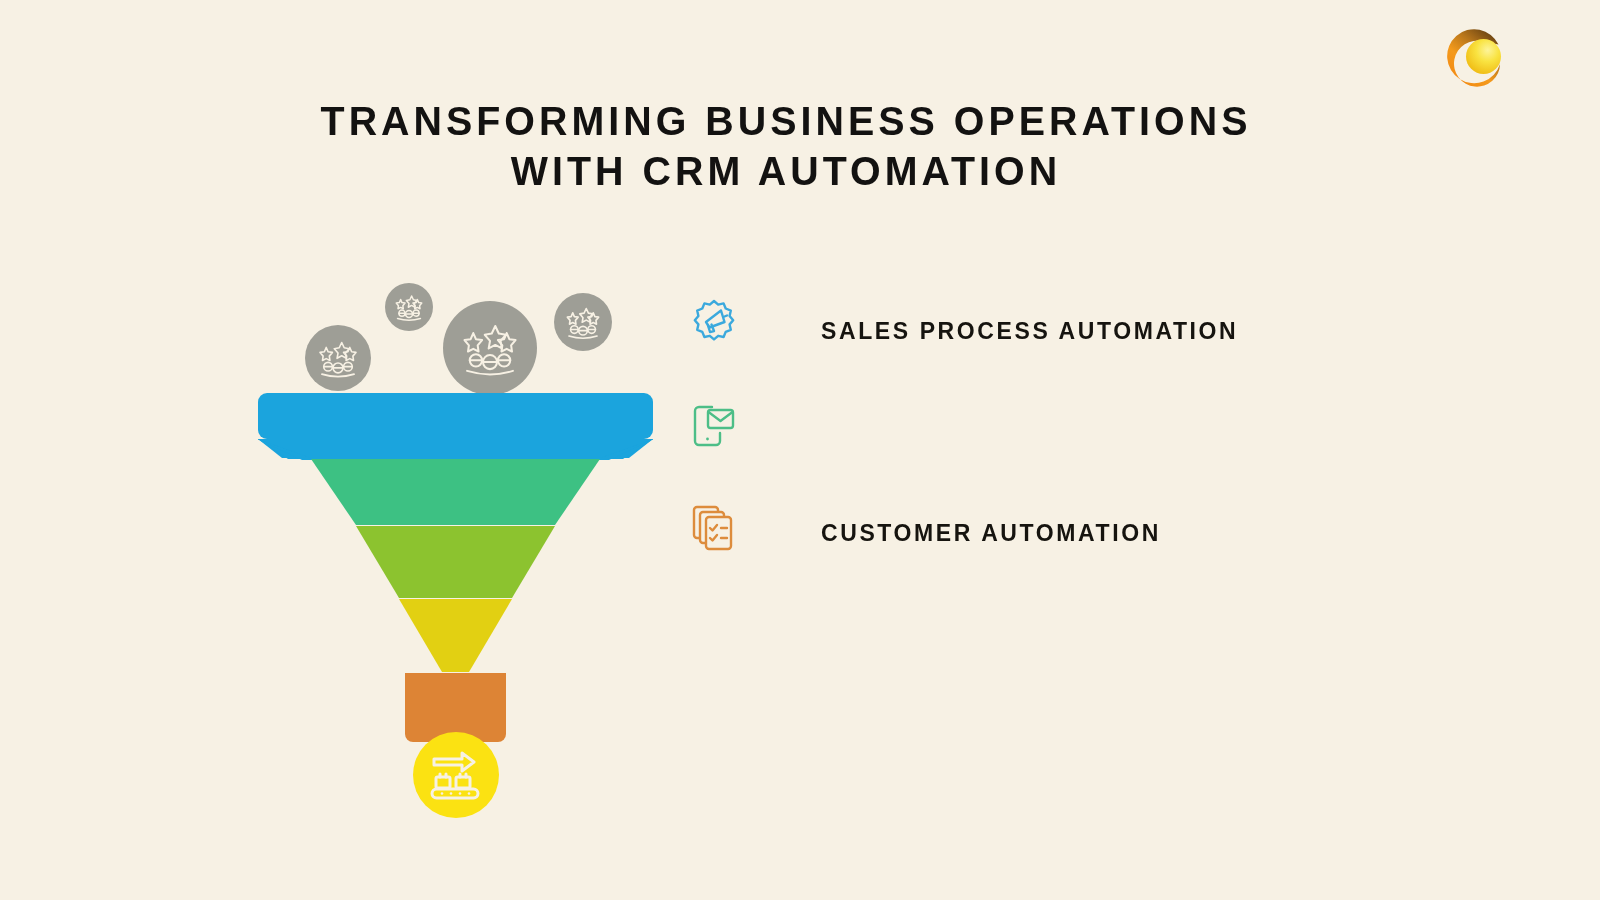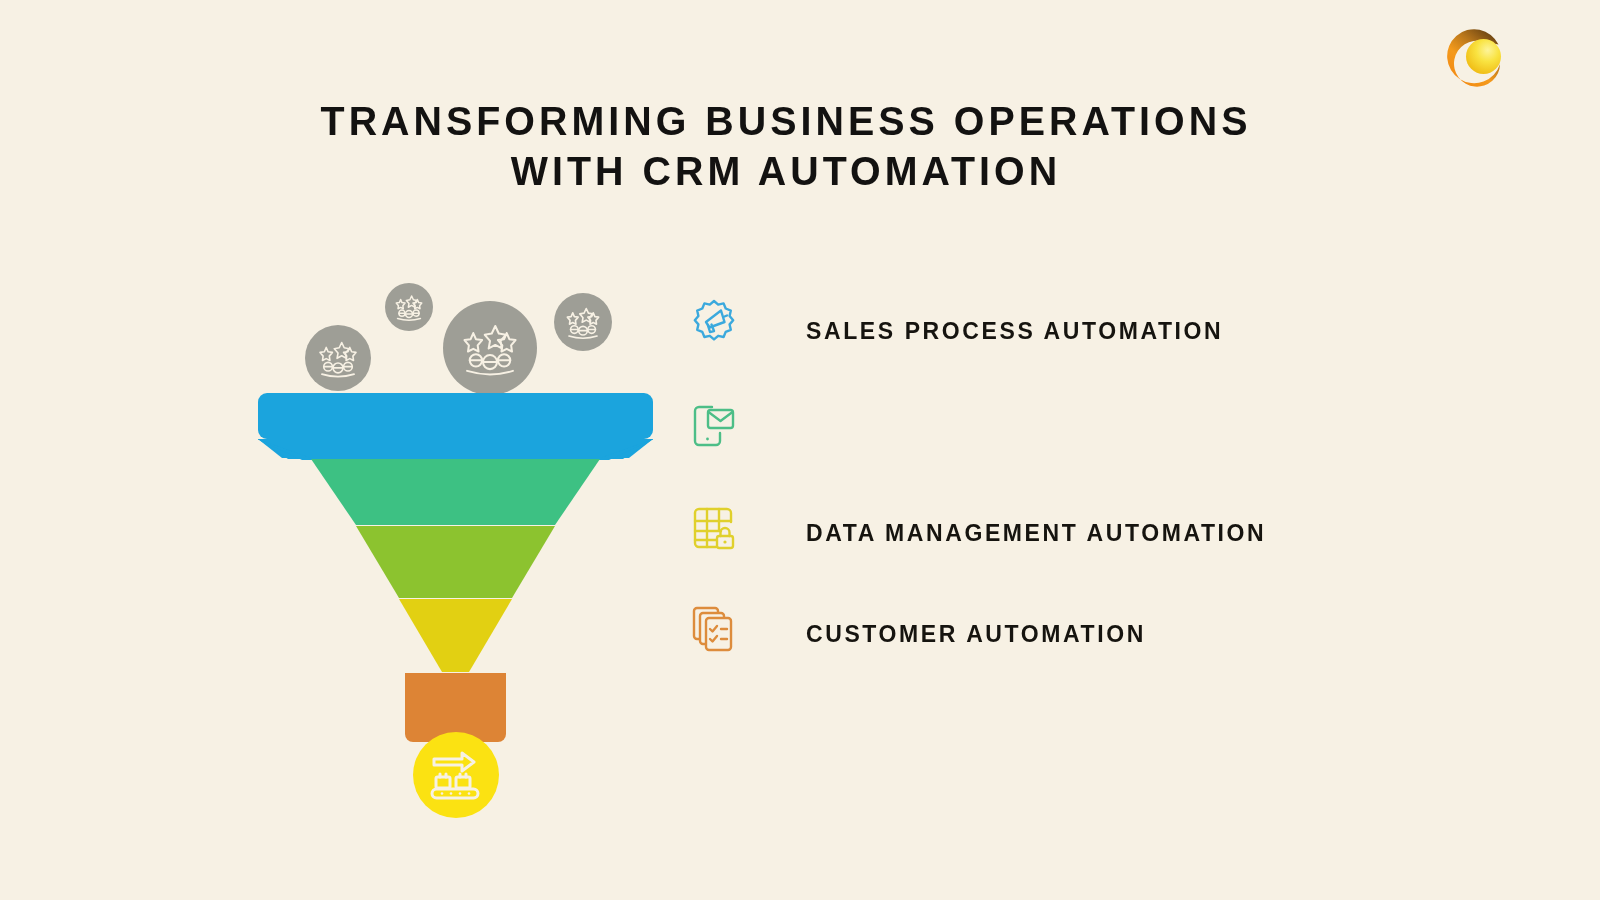--- a/index.html
+++ b/index.html
@@ -71,21 +71,21 @@
   }
   .row-icon {
     position: absolute;
     left: 6px;
     top: 0;
     width: 56px;
     height: 58px;
   }
   .row-label {
     position: absolute;
-    left: 126px;
+    left: 141px;
     top: 22px;
     font-family: "Liberation Sans", sans-serif;
     font-weight: bold;
     font-size: 23px;
     letter-spacing: 2.6px;
     color: #16140f;
     white-space: nowrap;
     text-align: center;
   }
 </style>
@@ -248,39 +248,20 @@
             <path d="M26,10 L13,10 a4,4 0 0 0 -4,4 L9,44 a4,4 0 0 0 4,4 l17,0 a4,4 0 0 0 4,-4 L34,36"></path>
             <circle cx="21.5" cy="42" r="1.4" fill="#4dbe87" stroke="none"></circle>
             <rect x="22" y="13" width="25" height="18" rx="2.5" fill="#f7f1e4"></rect>
             <path d="M22.5,15 L34.5,24 L46.5,15"></path>
           </g>
         </svg>
       </div>
     </div>
 
 
-    <div class="list-row">
-      <div class="row-icon">
-        <svg width="56" height="58" viewBox="0 0 56 58">
-          <g fill="none" stroke="#e0d02c" stroke-width="2.4" stroke-linecap="round" stroke-linejoin="round">
-            <path d="M9,15 a4,4 0 0 1 4,-4 L41,11 a4,4 0 0 1 4,4 L45,24"></path>
-            <path d="M9,15 L9,45 a4,4 0 0 0 4,4 L30,49"></path>
-            <path d="M9,23 L45,23"></path>
-            <path d="M9,33 L35,33"></path>
-            <path d="M9,42 L31,42"></path>
-            <path d="M21,11 L21,49"></path>
-            <path d="M33,11 L33,32"></path>
-            <rect x="31" y="38" width="16" height="12" rx="2.2" fill="#f7f1e4"></rect>
-            <path d="M34.5,38 L34.5,34.5 a4.5,4.5 0 0 1 9,0 L43.5,38"></path>
-            <circle cx="39" cy="44" r="1.6" fill="#e0d02c" stroke="none"></circle>
-          </g>
-        </svg>
-      </div>
-      <div class="row-label">DATA MANAGEMENT AUTOMATION</div>
-    </div>
 
     <div class="list-row">
       <div class="row-icon">
         <svg width="56" height="58" viewBox="0 0 56 58">
           <g fill="none" stroke="#dd8c3c" stroke-width="2.4" stroke-linecap="round" stroke-linejoin="round">
             <rect x="8" y="9" width="24" height="31" rx="3" fill="#f7f1e4"></rect>
             <rect x="14" y="14" width="24" height="31" rx="3" fill="#f7f1e4"></rect>
             <rect x="20" y="19" width="25" height="32" rx="3" fill="#f7f1e4"></rect>
             <path d="M24,30 l2.5,2.5 l4.5,-5.5"></path>
             <path d="M35,30 L41,30"></path>

